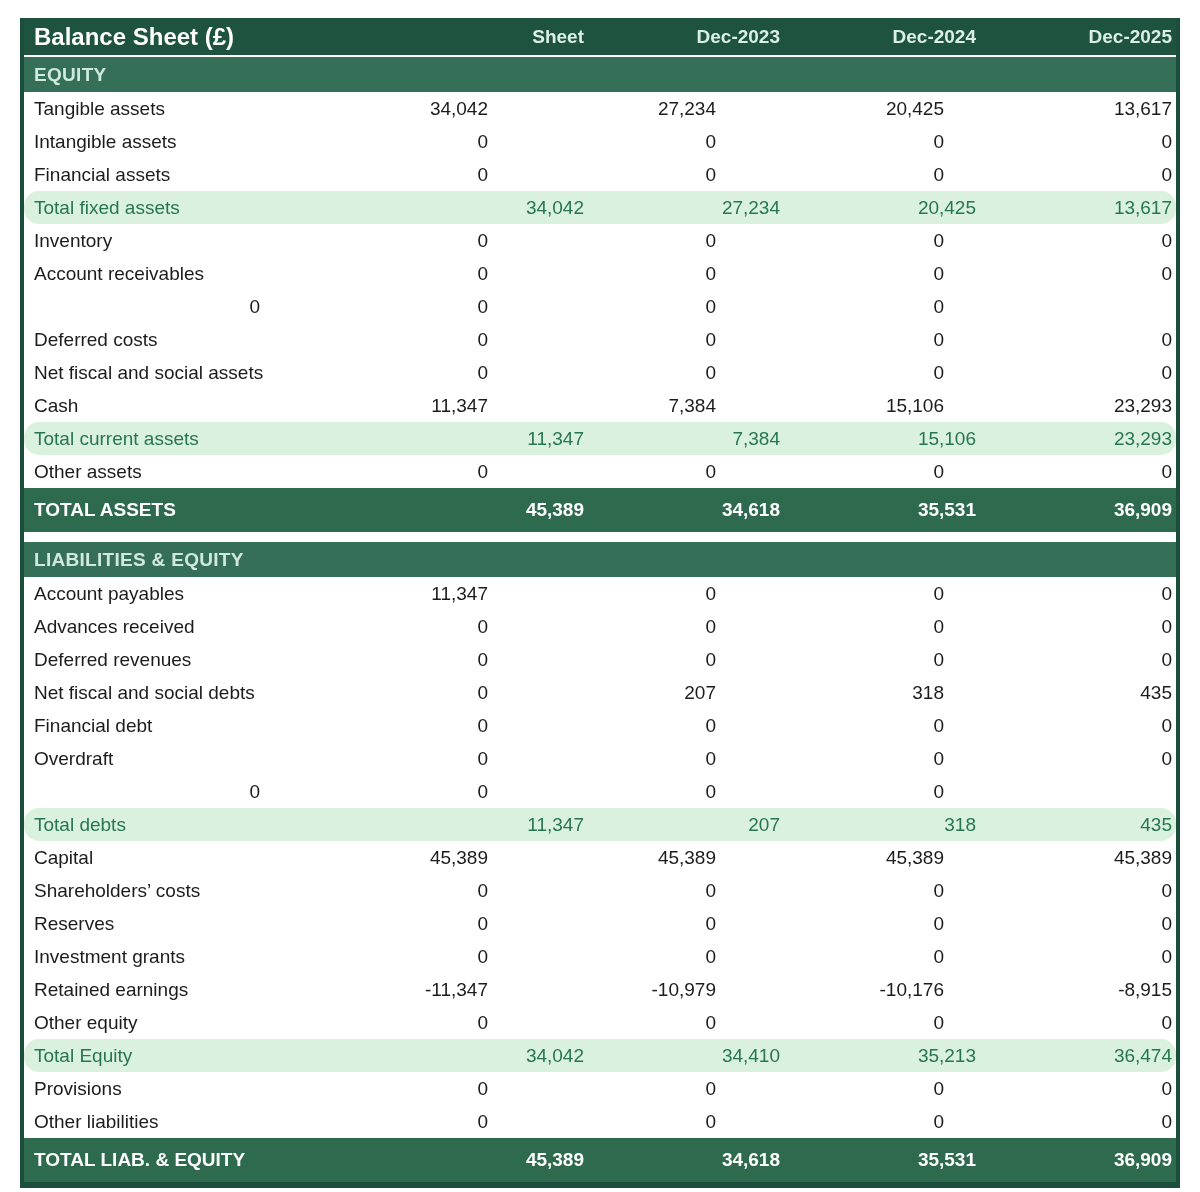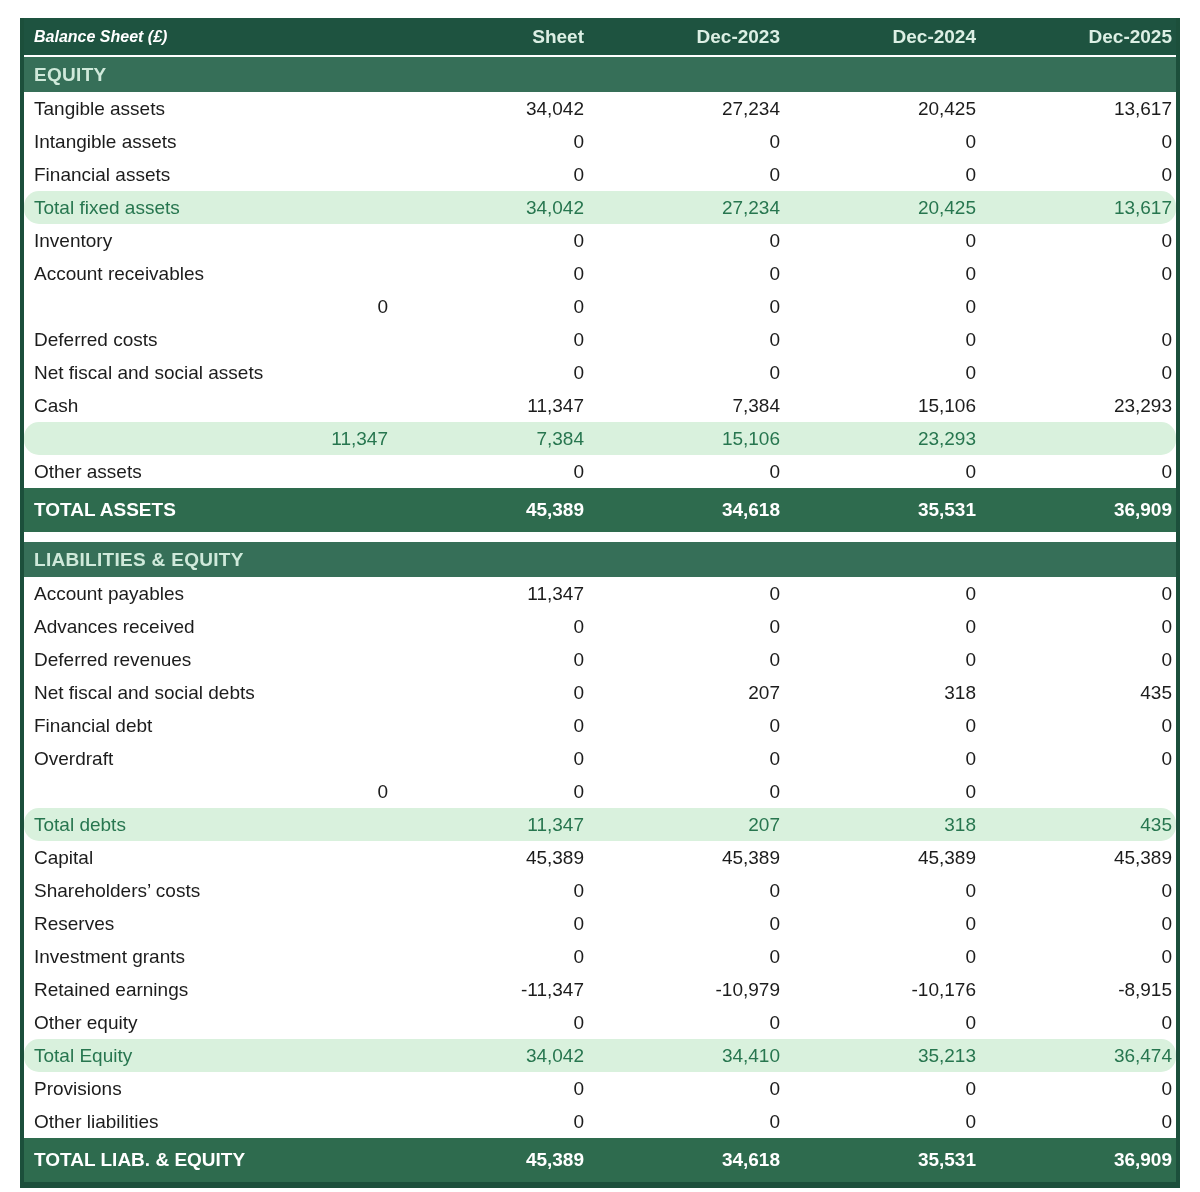--- a/index.html
+++ b/index.html
@@ -46,37 +46,37 @@
     text-align:right;
     padding-right:4px;
     white-space:nowrap;
   }
   
   .header-row{
     height:37px;
     background:var(--header-bg);
     font-weight:bold;
   }
-  .header-row .cell-label{color:var(--header-title-text);font-size:16px;font-style:italic;}
+  .header-row .cell-label{color:var(--header-title-text);font-size:24px;}
   .header-row .cell-num{color:var(--header-col-text);}
   
   .section{border-top:2px solid #ffffff;}
   .section + .section{margin-top:10px;border-top:none;}
   .section-bar{
     display:flex;
     align-items:center;
     height:35px;
     background:var(--section-bg);
     color:var(--section-text);
     font-weight:bold;
     font-size:19px;
     letter-spacing:.3px;
   }
   
-  .row.normal{background:#ffffff;}
+  .row.normal{background:#ffffff;gap:32px;}
   .row.subtotal{
     background:var(--subtotal-bg);
     color:var(--subtotal-text);
     font-weight:normal;
     border-radius:15px;
   }
   .row.total{
     background:var(--total-bg);
     color:#ffffff;
     font-weight:bold;
@@ -160,20 +160,21 @@
           <div class="cell-num">0</div>
         </div>
         <div class="row normal">
           <div class="cell-label">Cash</div>
           <div class="cell-num">11,347</div>
           <div class="cell-num">7,384</div>
           <div class="cell-num">15,106</div>
           <div class="cell-num">23,293</div>
         </div>
         <div class="row subtotal">
+          <div class="cell-label">Total current assets</div>
           <div class="cell-num">11,347</div>
           <div class="cell-num">7,384</div>
           <div class="cell-num">15,106</div>
           <div class="cell-num">23,293</div>
         </div>
         <div class="row normal">
           <div class="cell-label">Other assets</div>
           <div class="cell-num">0</div>
           <div class="cell-num">0</div>
           <div class="cell-num">0</div>

